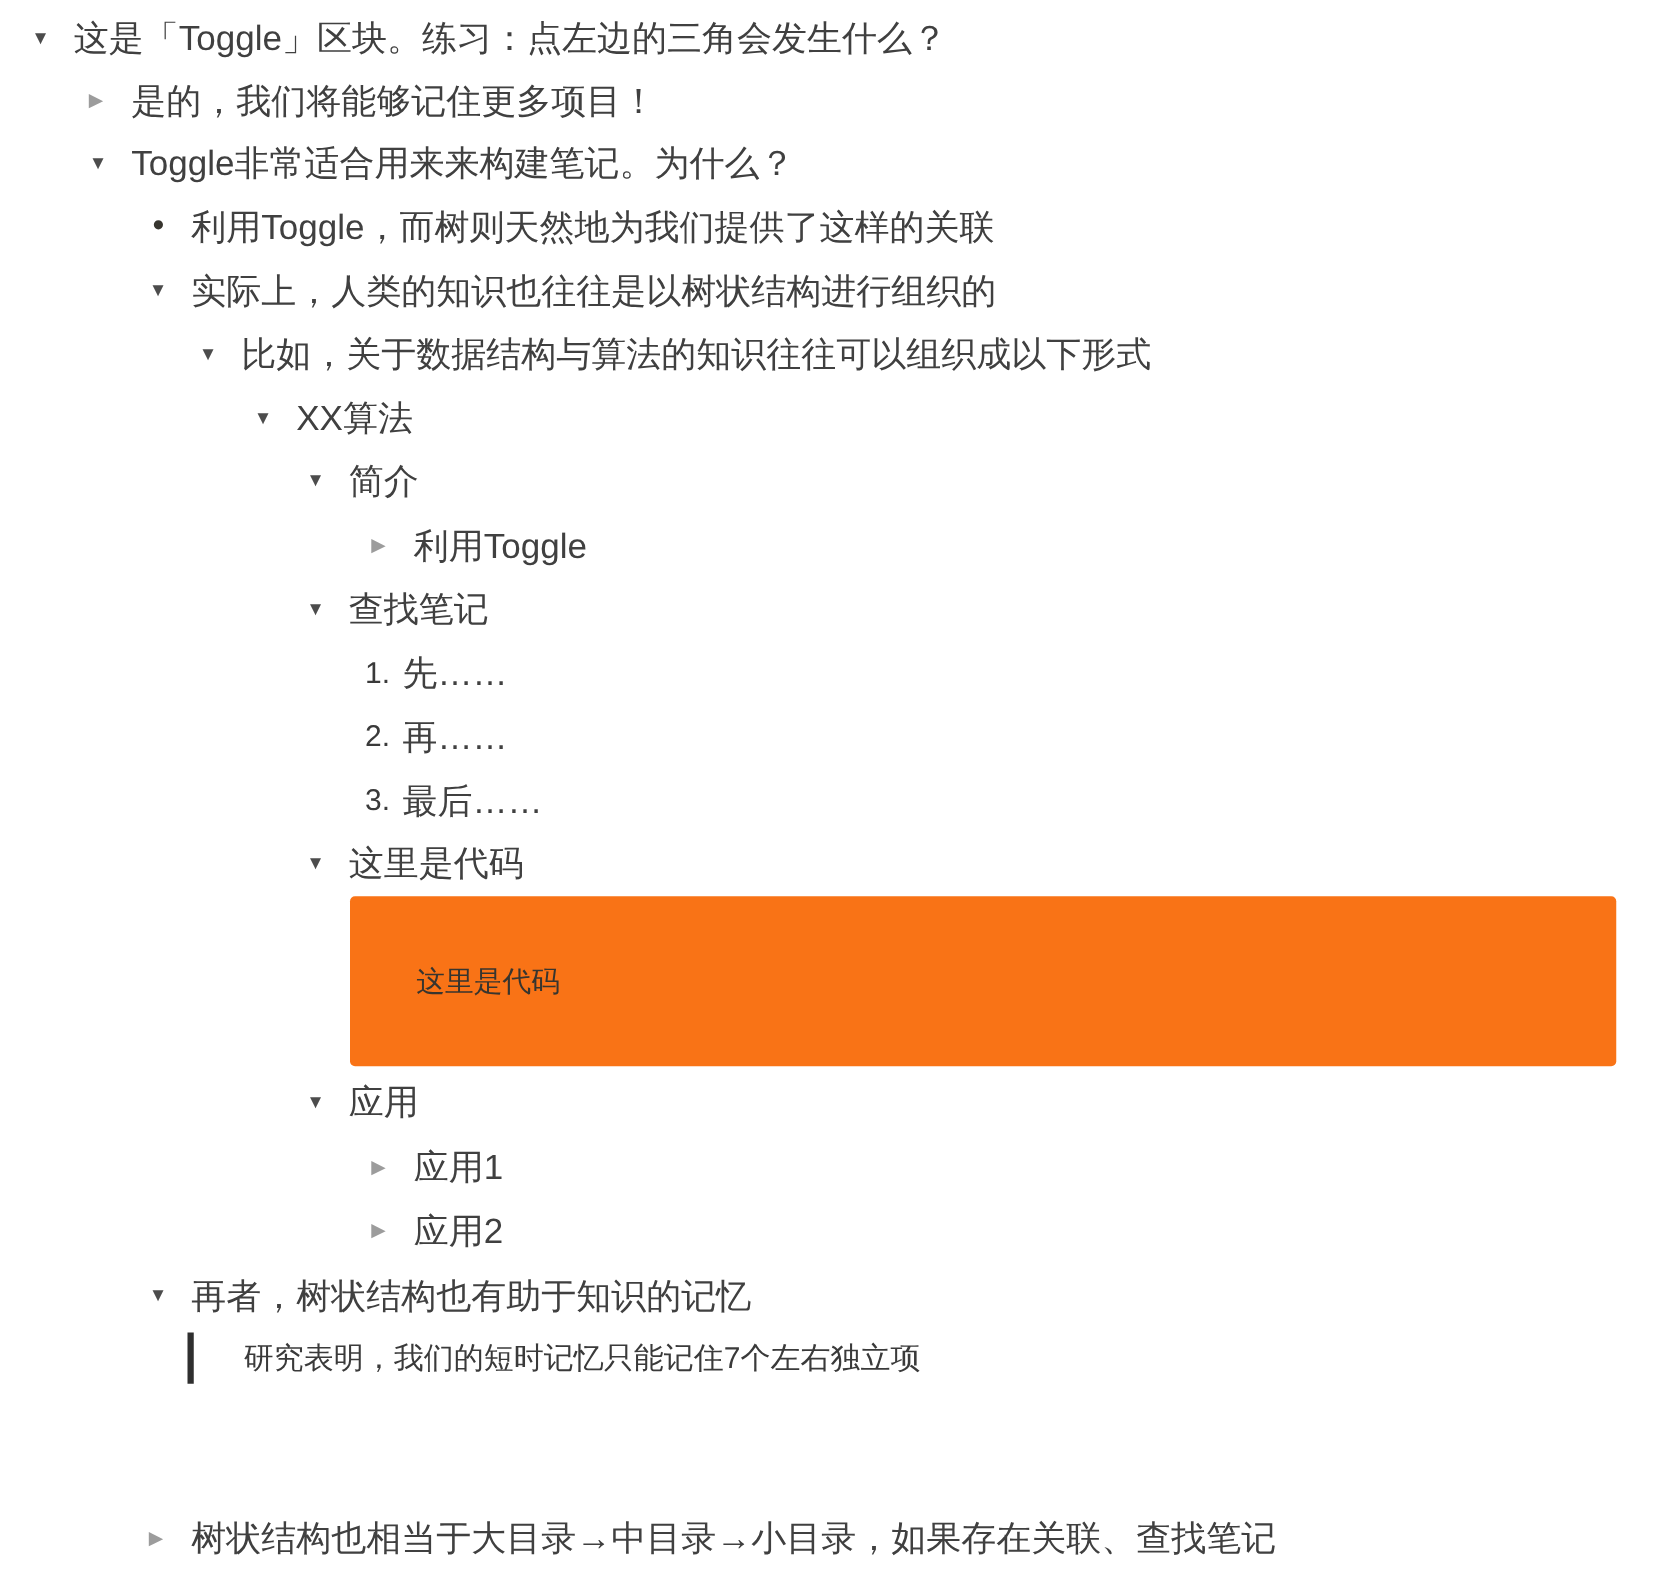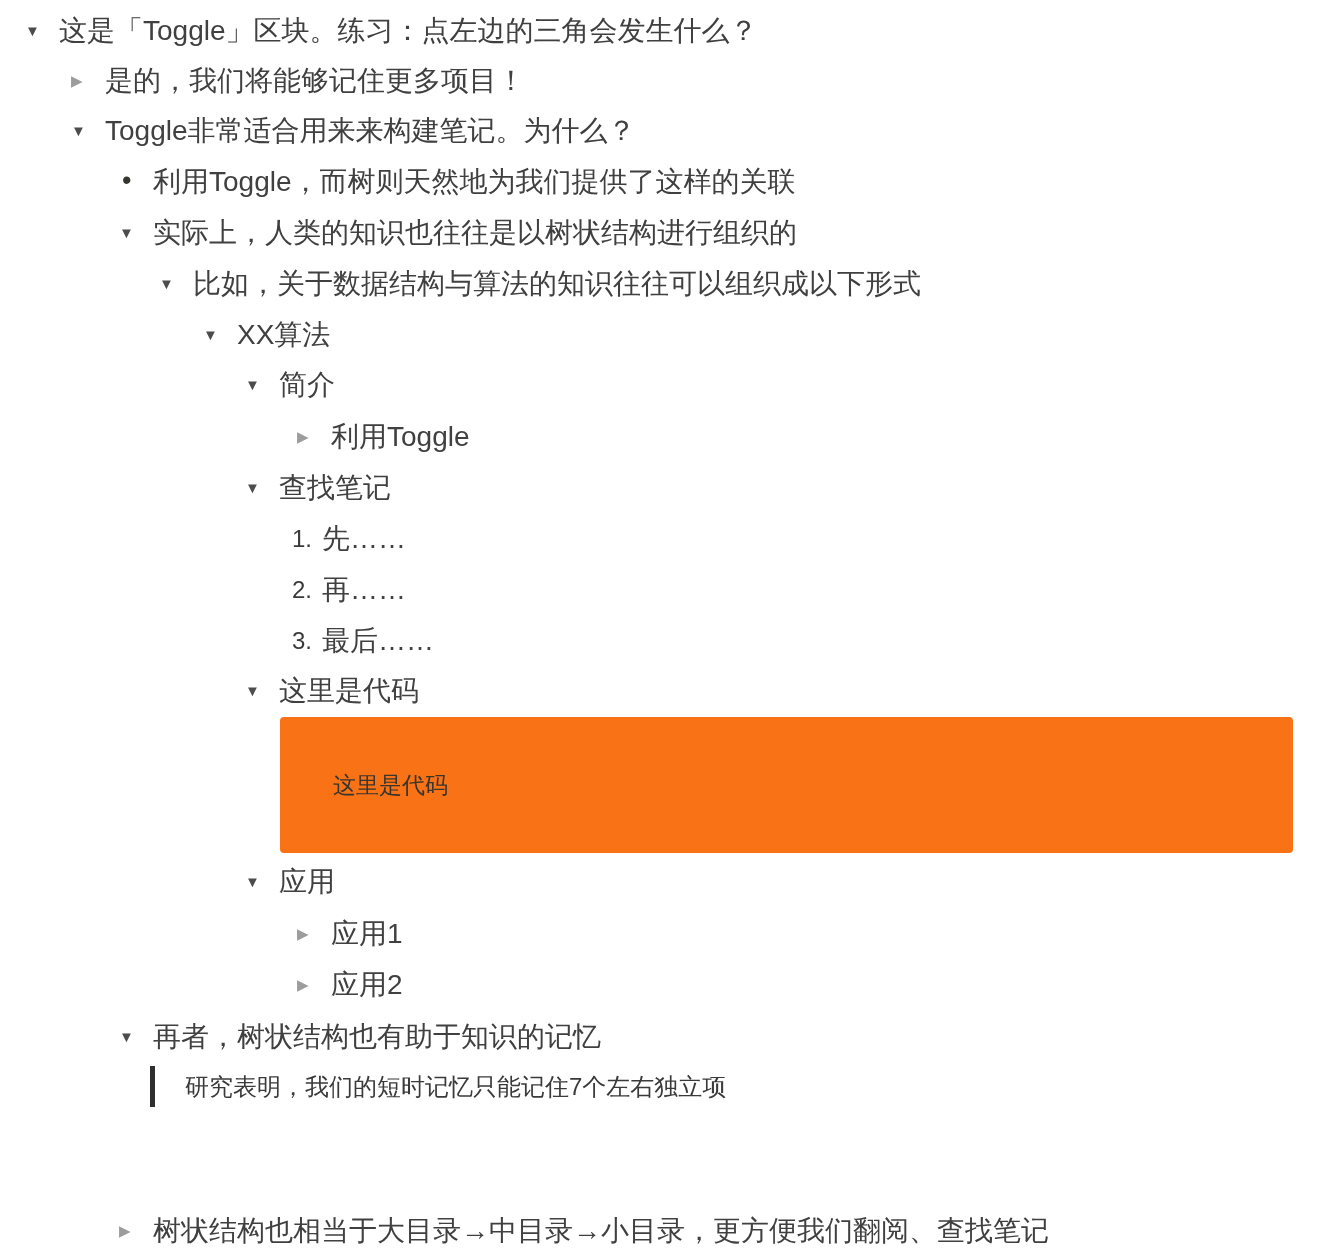--- a/index.html
+++ b/index.html
@@ -68,21 +68,21 @@
     display: flex;
     align-items: center;
     white-space: nowrap;
   }
   .qbar {
     flex: 0 0 5px;
     width: 5px; height: 41px;
     background: #2f2f2f;
   }
   .qtext {
-    margin-left: 30px;
+    margin-left: 40px;
     font-size: 24px;
     line-height: 41px;
     color: #3a3a3a;
   }
 
   .para {
     position: absolute;
     left: 148px; top: 1121px;
     width: 1082px;
     font-size: 24px;
@@ -201,17 +201,17 @@
   </div>
 
   <div class="quote">
     <span class="qbar"></span>
     <span class="qtext">研究表明，我们的短时记忆只能记住7个左右独立项</span>
   </div>
 
 
   <div class="row" style="top:1215px;left:119px">
     <span class="mk closed">▶</span>
-    <span class="txt">树状结构也相当于大目录→中目录→小目录，更方便我们翻阅、查找笔记</span>
+    <span class="txt">树状结构也相当于大目录→中目录→小目录，如果存在关联、查找笔记</span>
   </div>
 
 
 </div>
 
 </body></html>

